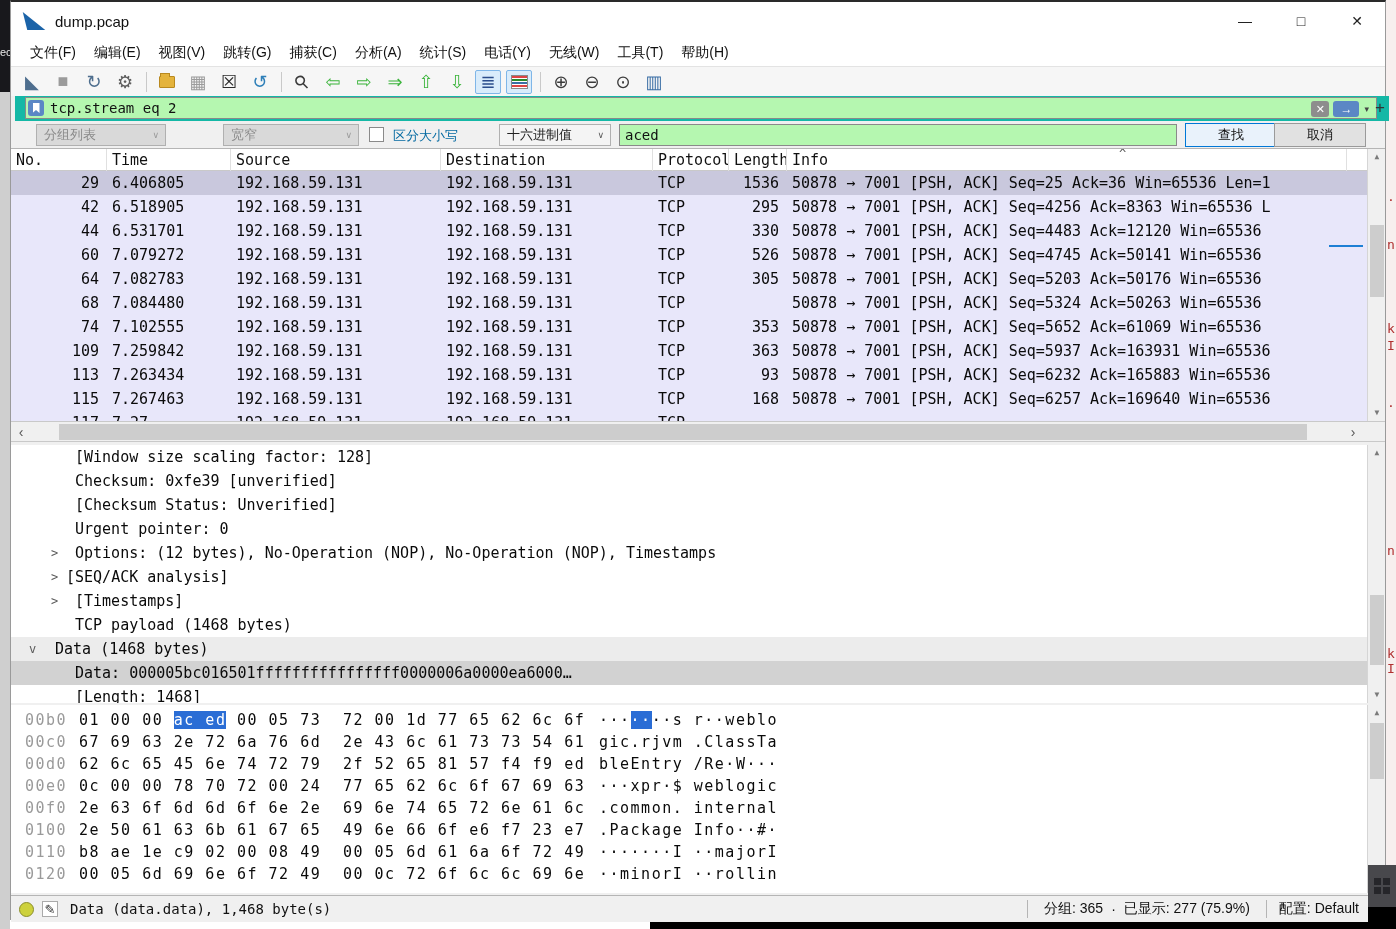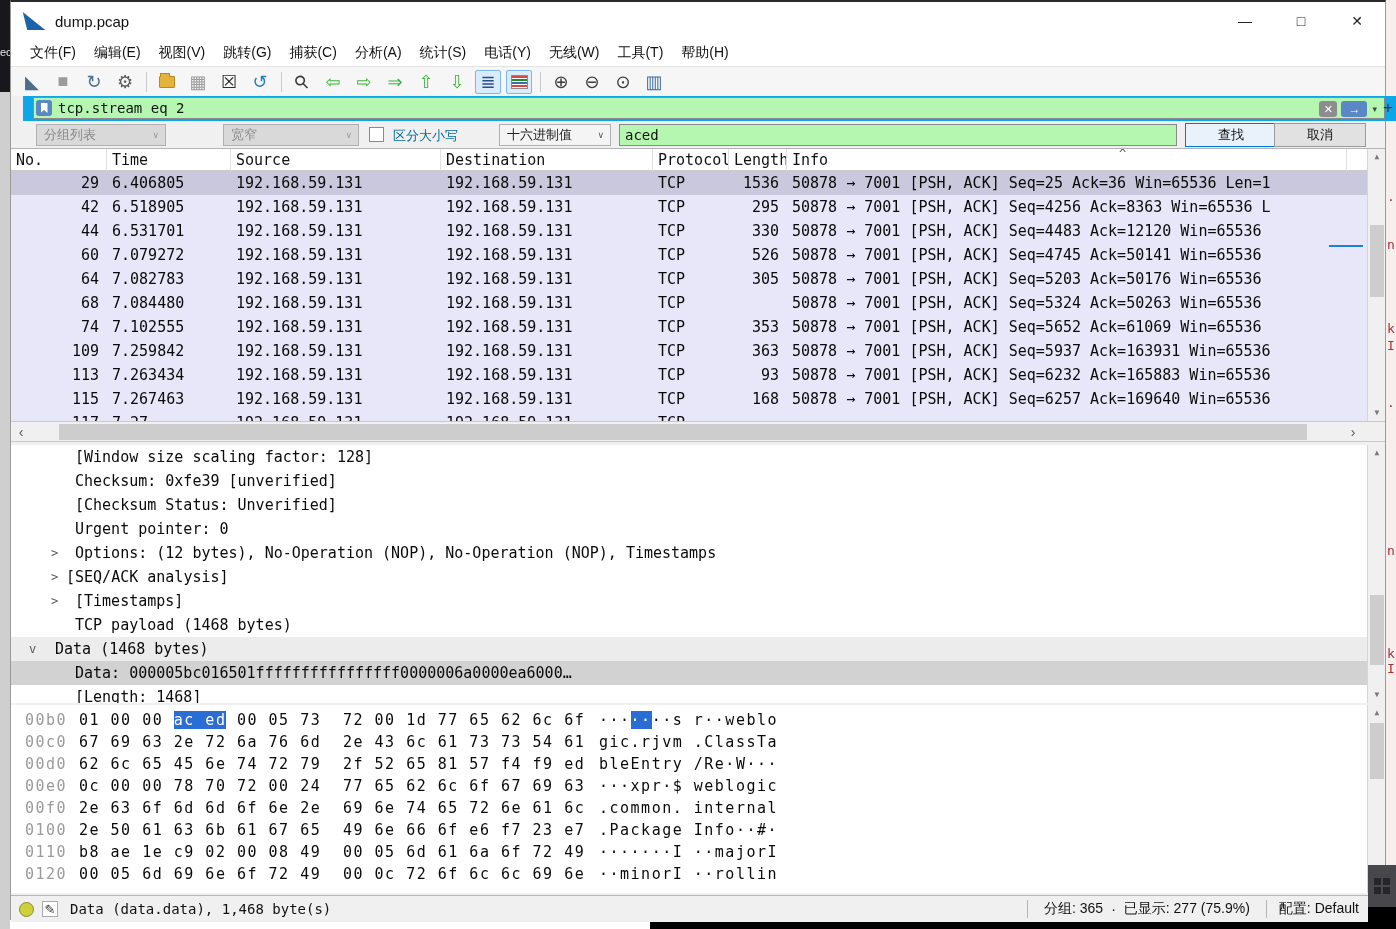--- a/index.html
+++ b/index.html
@@ -40,21 +40,21 @@
   .toolbar { position:absolute; left:0; top:65px; width:100%; height:29px; background:#f6f6f6; display:flex; align-items:center; padding-left:8px; }
   .tb-icon { width:26px; height:24px; display:flex; align-items:center; justify-content:center; font-size:18px; margin-right:5px; border:1px solid transparent; border-radius:2px; }
   .tb-icon.toggled { background:#d9ecfb; border-color:#7fb6e8; }
   .tb-sep { width:1px; height:20px; background:#c9c9c9; margin:0 7px 0 3px; }
   .glyph-folder { width:16px; height:12px; background:#e4b33c; border:1px solid #b9891f; border-radius:1px; position:relative; }
   .glyph-folder:before { content:""; position:absolute; left:0; top:-4px; width:8px; height:3px; background:#e4b33c; border:1px solid #b9891f; border-bottom:none; }
   .glyph-stripes { width:17px; height:14px; border:1px solid #8a8a8a; background:repeating-linear-gradient(#d44 0 2px,#fff 2px 3px,#2a8a2a 3px 5px,#fff 5px 6px,#3a6ea5 6px 8px,#fff 8px 9px); }
   .rot45 { transform:rotate(-45deg); }
 
   
-  .filterbar { position:absolute; left:12px; top:94px; width:100%; height:25px; background:#0ea5e9; }
+  .filterbar { position:absolute; left:4px; top:94px; width:100%; height:25px; background:#14b8a6; }
   .filter-field { position:absolute; left:10px; top:1px; width:1352px; height:22px; background:var(--filter-green); border:1px solid #8a8a8a; display:flex; align-items:center; }
   .bm { width:16px; height:16px; margin-left:2px; background:#5b87c5; border-radius:3px; display:flex; align-items:center; justify-content:center; }
   .bm i { width:7px; height:10px; background:#fff; clip-path:polygon(0 0,100% 0,100% 100%,50% 70%,0 100%); }
   .filter-text { font-family:"DejaVu Sans Mono", monospace; font-size:14px; color:#111; margin-left:6px; }
   .filter-right { position:absolute; right:2px; top:2px; display:flex; align-items:center; height:18px; }
   .f-clear { width:18px; height:16px; background:#8d8d8d; color:#fff; border-radius:3px; font-size:11px; display:flex; align-items:center; justify-content:center; margin-right:4px; }
   .f-apply { width:26px; height:16px; background:#5b87c5; color:#fff; border-radius:3px; font-size:12px; display:flex; align-items:center; justify-content:center; }
   .f-caret { font-size:9px; color:#444; padding:0 5px; }
   .filter-plus { position:absolute; right:4px; top:2px; font-size:17px; color:#333; }
 

